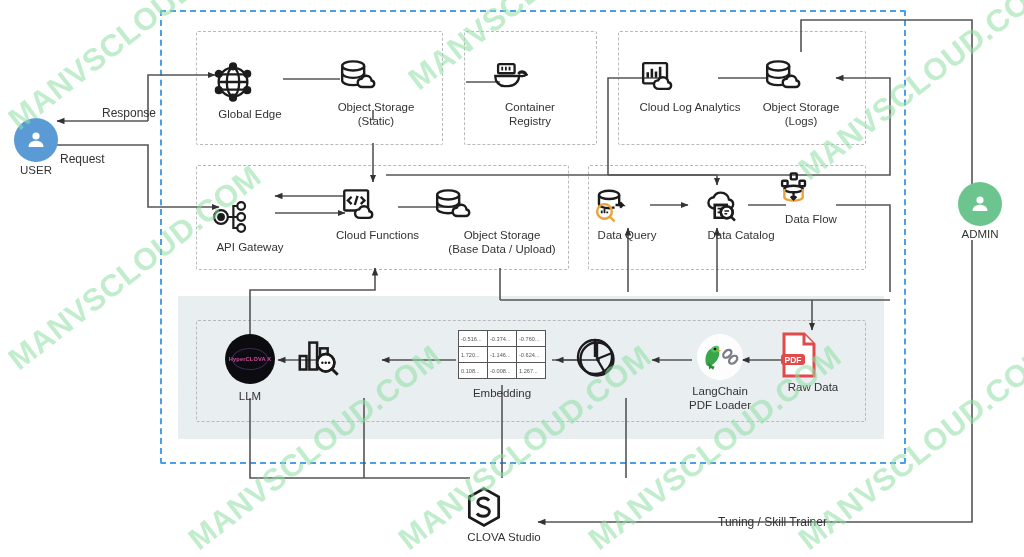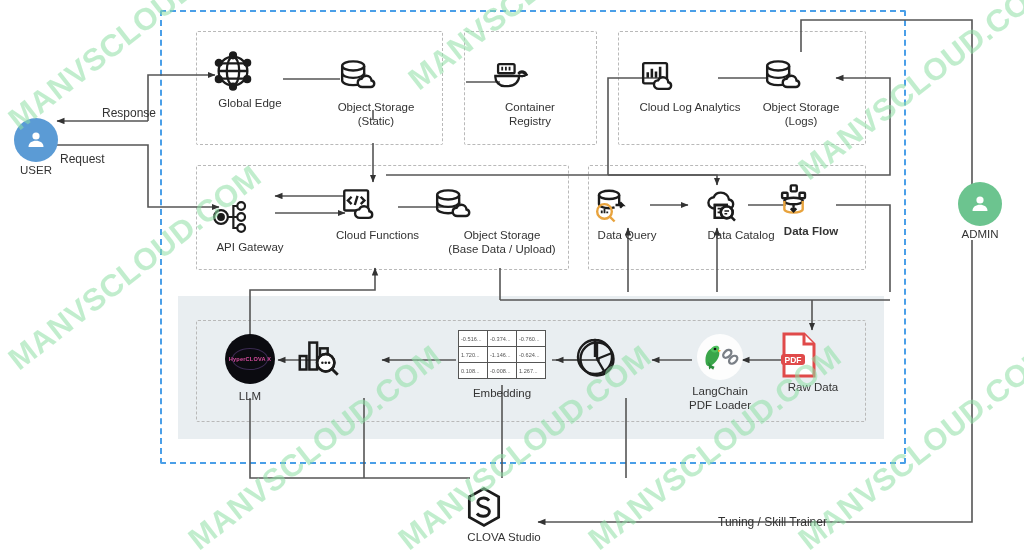--- a/index.html
+++ b/index.html
@@ -164,21 +164,21 @@
       <path d="M4.5 19c0-4 3.4-6.2 7.5-6.2S19.5 15 19.5 19z" fill="#fff"></path>
     </svg>
   </div>
   <div class="lbl" style="margin-top:2px;">ADMIN</div>
 </div>
 
 <div class="edge-lbl" style="left:66px;top:106px;margin-left:36px;">Response</div>
 <div class="edge-lbl" style="left:60px;top:152px;">Request</div>
 <div class="edge-lbl" style="left:718px;top:515px;">Tuning / Skill Trainer</div>
 
-<div class="node" style="left:210px;top:48px;width:80px;">
+<div class="node" style="left:210px;top:59px;width:80px;">
   <div class="ic">
     <svg width="46" height="46" viewBox="0 0 48 48" fill="none" stroke="#1c1c1c" stroke-width="2.4">
       <circle cx="24" cy="24" r="15"></circle>
       <ellipse cx="24" cy="24" rx="6.5" ry="15"></ellipse>
       <path d="M9 24h30M11.5 16h25M11.5 32h25"></path>
       <circle cx="24" cy="7.6" r="3.1" fill="#1c1c1c"></circle>
       <circle cx="24" cy="40.4" r="3.1" fill="#1c1c1c"></circle>
       <circle cx="9.2" cy="15.5" r="3.1" fill="#1c1c1c"></circle>
       <circle cx="38.8" cy="15.5" r="3.1" fill="#1c1c1c"></circle>
       <circle cx="9.2" cy="32.5" r="3.1" fill="#1c1c1c"></circle>
@@ -321,21 +321,21 @@
       <circle cx="27" cy="30" r="6.5"></circle>
       <path d="M24.5 28.5h5M24.5 31.5h3" stroke-width="1.8"></path>
       <path d="M31.6 34.6l4.4 4.4" stroke-width="2.8"></path>
     </svg>
   </div>
   <div class="lbl">
     <span>Data Catalog</span>
   </div>
 </div>
 
-<div class="node" style="left:772px;top:180px;width:78px;font-weight:bold;">
+<div class="node" style="left:772px;top:168px;width:78px;">
   <div class="ic">
     <svg width="44" height="42" viewBox="0 0 48 44" fill="none" stroke="#1c1c1c" stroke-width="2.6">
       <rect x="20.5" y="5" width="6.5" height="6.5" rx="1"></rect>
       <rect x="11" y="13" width="6" height="6" rx="1"></rect>
       <rect x="30" y="13" width="6" height="6" rx="1"></rect>
       <ellipse cx="23.5" cy="22" rx="10" ry="3.6"></ellipse>
       <path d="M13.5 22v9c0 2 4.5 3.6 10 3.6s10-1.6 10-3.6v-9" stroke="#e8a33d"></path>
       <path d="M23.5 26v7M20.5 30l3 3.2 3-3.2"></path>
     </svg>
   </div>

